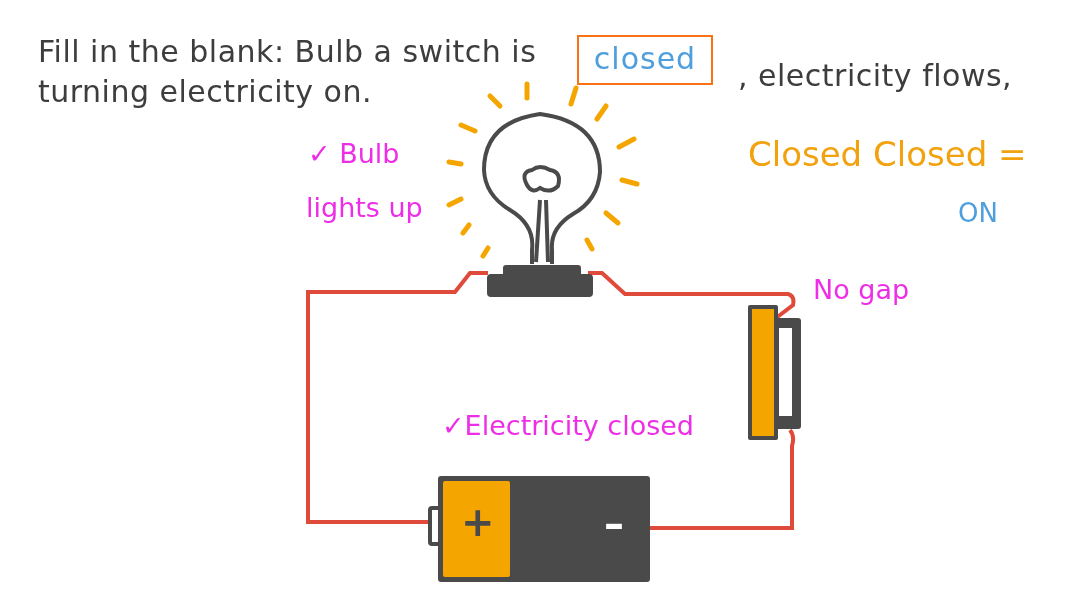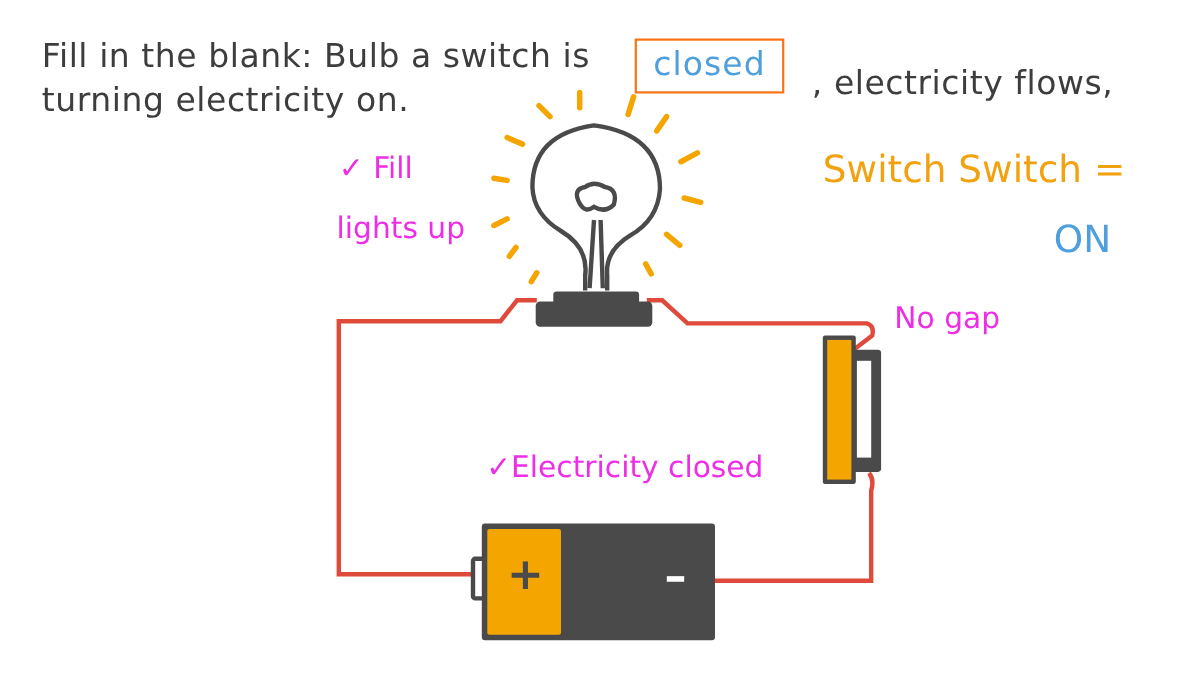--- a/index.html
+++ b/index.html
@@ -16,25 +16,25 @@
 </head>
 <body>
 
 <div class="t q" style="left:38px; top:34px;">Fill in the blank: Bulb a switch is</div>
 <div id="answer-box">
   <div id="answer-text" class="blue">closed</div>
 </div>
 <div class="t q" style="left:738px; top:38px;margin-top:20px;">, electricity flows,</div>
 <div class="t q" style="left:38px; top:74px;">turning electricity on.</div>
 
-<div class="t pink" style="left:308px; top:138px;">✓ Fill</div>
+<div class="t pink" style="left:308px; top:138px;">✓ Bulb</div>
 <div class="t pink" style="left:306px; top:172px;margin-top:20px;">lights up</div>
 
-<div class="t orange" style="left:748px; top:134px;">Switch Switch =</div>
-<div class="t blue" style="left:958px; top:198px; font-size:34px;">ON</div>
+<div class="t orange" style="left:748px; top:134px;">Closed Closed =</div>
+<div class="t blue" style="left:958px; top:198px; font-size:26px;">ON</div>
 
 <div class="t pink" style="left:813px; top:274px;">No gap</div>
 <div class="t pink" style="left:442px; top:410px;">✓Electricity closed</div>
 
 <svg width="1088" height="612">
 
   <path d="M488,273 L470,273 L455,292 L308,292 L308,522 L438,522" fill="none" stroke="#e04a3a" stroke-width="4"></path>
   <path d="M588,273 L602,273 L625,294 L788,294 Q795,296 793,305 L776,318" fill="none" stroke="#e04a3a" stroke-width="4"></path>
   <path d="M790,430 Q795,436 792,446 L792,528 L648,528" fill="none" stroke="#e04a3a" stroke-width="4"></path>
 

